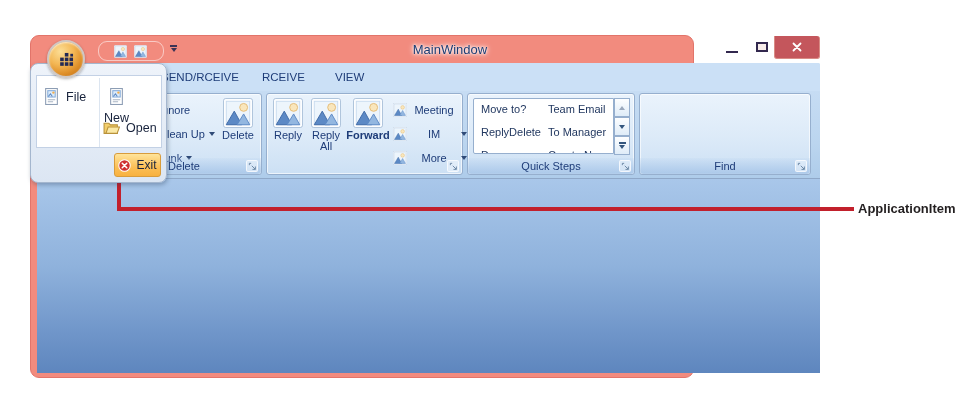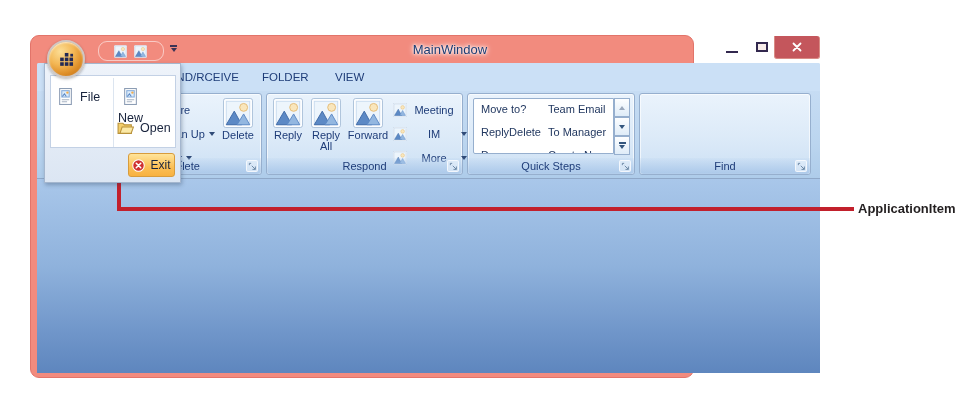--- a/index.html
+++ b/index.html
@@ -80,22 +80,22 @@
             display:flex; align-items:center; justify-content:center; }
   .qatframe { position:absolute; left:98px; top:41px; width:66px; height:20px;
               border:1px solid rgba(255,255,255,.55); border-radius:9px; z-index:5; }
   .qatbtn { position:absolute; top:3px; width:14px; height:14px; }
   .qat1 { left:16px; } .qat2 { left:36px; }
   .qatdrop { position:absolute; left:169px; top:45px; width:9px; z-index:5; display:flex; flex-direction:column; align-items:center; }
   .qatdrop .bar { width:7px; height:1.6px; background:#3D3456; margin-bottom:1.5px; }
   .qatdrop .tri { width:0;height:0;border-left:3.5px solid transparent;border-right:3.5px solid transparent;border-top:4px solid #3D3456; }
 
   
-  .popup { position:absolute; left:44px; top:63px; width:137px; height:120px; z-index:50;
-           background:linear-gradient(#EEF3FA,#DCE6F3); border:1px solid #A4B6CE; border-radius:0;
+  .popup { position:absolute; left:30px; top:63px; width:137px; height:120px; z-index:50;
+           background:linear-gradient(#EEF3FA,#DCE6F3); border:1px solid #A4B6CE; border-radius:8px;
            box-shadow:1px 2px 4px rgba(40,60,90,.35);padding-left:28px; }
   .panel { position:absolute; left:5px; top:11px; width:126px; height:73px; background:#fff; border:1px solid #C3D1E5; }
   .panel .vdiv { position:absolute; left:62px; top:2px; width:1px; height:69px; background:#DCE5F0; }
   .mitem { position:absolute; display:flex; align-items:center; gap:6px; font-size:12.5px; color:#18233C; }
   .mi-file { left:6px; top:12px; }
   .mi-new  { left:67px; top:12px;flex-direction:column; }
   .mi-open { left:66px; top:43px;align-items:center; }
   .pbtn { position:absolute; top:89px; height:24px; display:flex; align-items:center; justify-content:center; gap:5px;
           font-size:12px; color:#18233C; border-radius:3px; }
   .pbtn-options { left:3px; width:70px; border:1px solid #8FA6C6; background:linear-gradient(#FDFEFF,#E2ECF7); }
@@ -185,21 +185,21 @@
           <svg class="ix">
             <use href="#sym-x"></use>
           </svg>
         </div>
     </div>
 
     <div class="inner">
 
       <div class="tabsrow">
         <span class="tab tab-send">SEND/RCEIVE</span>
-        <span class="tab tab-folder">FOLDER</span>
+        <span class="tab tab-folder">RCEIVE</span>
         <span class="tab tab-view">VIEW</span>
       </div>
 
       <div class="band">
 
         <div class="group g-delete">
           <div class="smrow" style="left:52px; top:6px;">
             <span>Ignore</span>
           </div>
           <div class="smrow" style="left:52px; top:30px;">
@@ -230,21 +230,21 @@
                 <use href="#sym-pic"></use>
               </svg>
             <span class="lbl" style="width:34px;">Reply All</span>
           </div>
           <div class="lgbtn" style="left:2px; width:38px;">
             <svg class="i30">
                 <use href="#sym-pic"></use>
               </svg>
             <span class="lbl">Reply</span>
           </div>
-          <div class="lgbtn" style="left:78px; width:46px;">
+          <div class="lgbtn" style="left:78px; width:46px;font-weight:bold;">
             <svg class="i30">
                 <use href="#sym-pic"></use>
               </svg>
             <span class="lbl">Forward</span>
           </div>
           <div class="smrow" style="left:126px; top:6px;">
             <svg class="i14">
                 <use href="#sym-pic"></use>
               </svg>
             <span style="width:46px; text-align:center;">Meeting</span>
@@ -256,21 +256,20 @@
             <span style="width:46px; text-align:center;">IM</span>
             <span class="arr"></span>
           </div>
           <div class="smrow" style="left:126px; top:54px;">
             <svg class="i14">
                 <use href="#sym-pic"></use>
               </svg>
             <span style="width:46px; text-align:center;">More</span>
             <span class="arr"></span>
           </div>
-          <div class="gfoot">Respond</div>
           <div class="launcher">
               <svg class="i10">
                 <use href="#sym-launcher"></use>
               </svg>
             </div>
         </div>
 
         <div class="group g-quick">
           <div class="gal">
             <div class="galrow" style="top:4px;">

